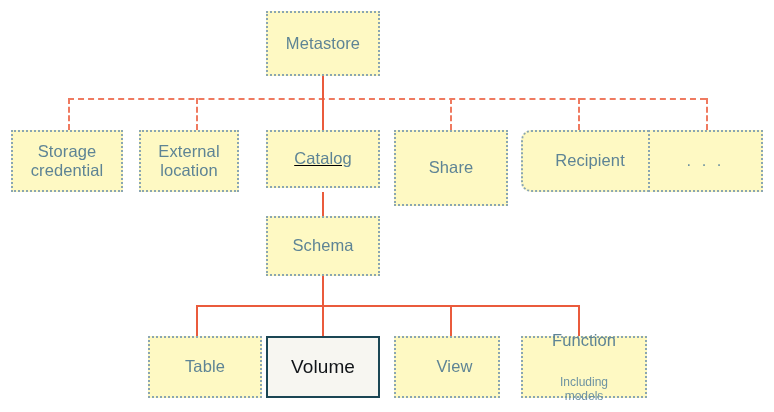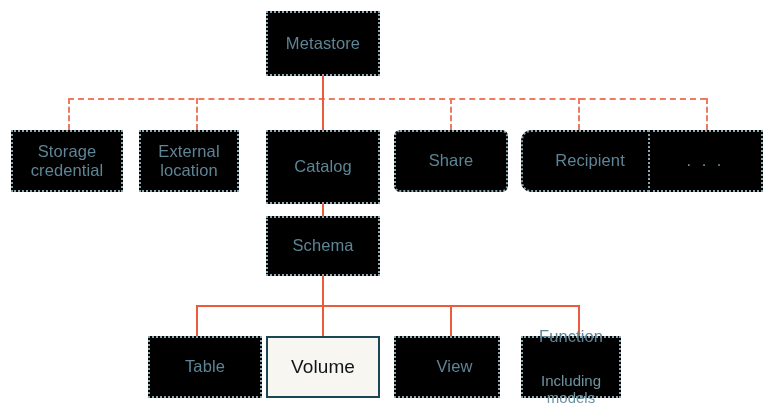--- a/index.html
+++ b/index.html
@@ -17,38 +17,38 @@
     width: 774px;
     height: 412px;
     background: #ffffff;
     overflow: hidden;
   }
 
   
   .node {
     position: absolute;
     box-sizing: border-box;
-    background: #000000;
+    background: #fef9c3;
     border: 2px dotted #8aa6b2;
     display: flex;
     flex-direction: column;
     align-items: center;
     justify-content: center;
     text-align: center;
     line-height: 1.18;
   }
   .node .title {
     color: #5e8495;
     font-size: 16.5px;
     letter-spacing: .1px;
     white-space: pre-line;
   }
   .node .subtitle {
     color: #6e93a2;
-    font-size: 15px;
+    font-size: 12px;
     margin-top: 1px;
     white-space: pre-line;
   }
 
   
   .node.highlight {
     border: 2px solid #1b4654;
     background: #f7f6f1;
   }
   .node.highlight .title {
@@ -118,25 +118,25 @@
   <div class="node" style="left:11px; top:130px; width:112px; height:62px;">
     <span class="title">Storage
 credential</span>
   </div>
 
   <div class="node" style="left:139px; top:130px; width:100px; height:62px;">
     <span class="title">External
 location</span>
   </div>
 
-  <div class="node" style="left:266px; top:130px; width:114px; height:74px;">
+  <div class="node" style="left:266px; top:130px; width:114px; height:58px;text-decoration:underline;">
     <span class="title">Catalog</span>
   </div>
 
-  <div class="node" style="left:394px; top:130px; width:114px; height:62px;border-radius:6px;">
+  <div class="node" style="left:394px; top:130px; width:114px; height:76px;">
     <span class="title">Share</span>
   </div>
 
   <div class="node" style="left:521px; top:130px; width:138px; height:62px;border-radius:10px;">
     <span class="title">Recipient</span>
   </div>
 
   <div class="node" style="left:648px; top:130px; width:115px; height:62px;">
     <span class="ellipsis">. . .</span>
   </div>
@@ -150,19 +150,19 @@
   </div>
 
   <div class="node highlight" style="left:266px; top:336px; width:114px; height:62px;">
     <span class="title">Volume</span>
   </div>
 
   <div class="node" style="left:394px; top:336px; width:106px; height:62px;padding-left:15px;">
     <span class="title">View</span>
   </div>
 
-  <div class="node" style="left:521px; top:336px; width:100px; height:62px;gap:24px;">
+  <div class="node" style="left:521px; top:336px; width:126px; height:62px;gap:24px;">
     <span class="title">Function</span>
     <span class="subtitle">Including
 models</span>
   </div>
 
 </div>
 
 </body></html>

